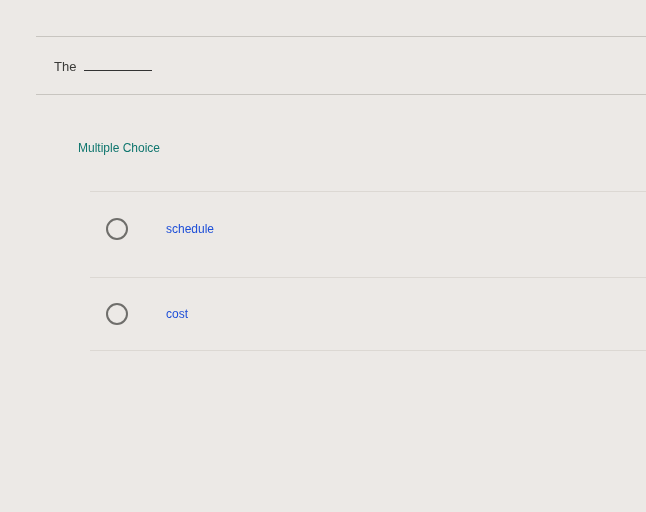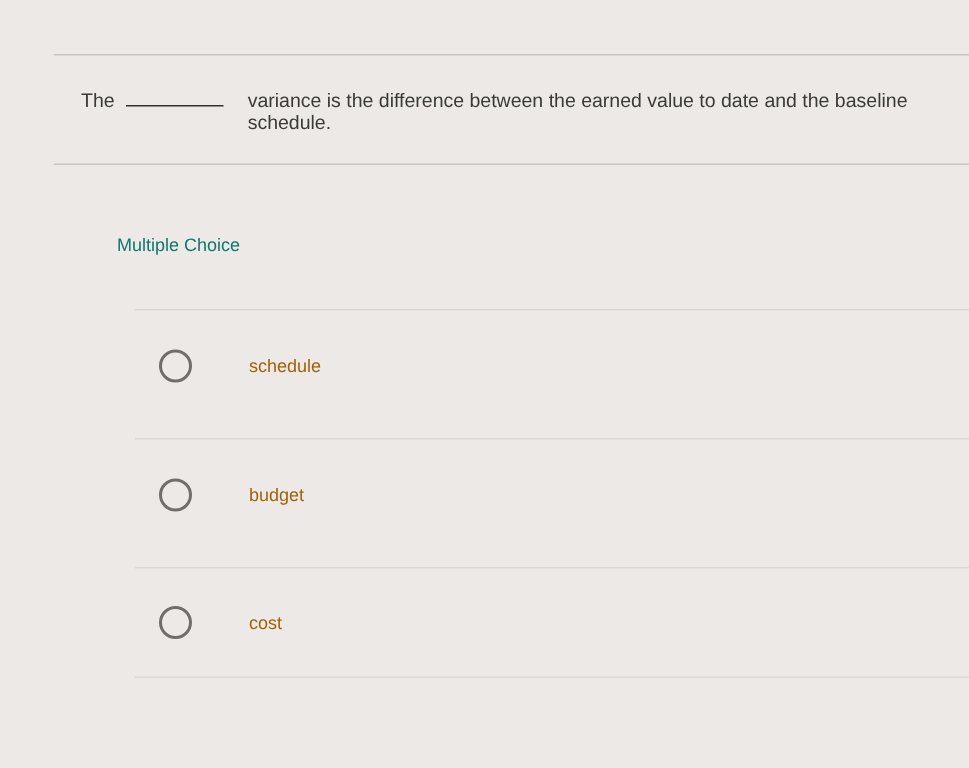--- a/index.html
+++ b/index.html
@@ -55,40 +55,35 @@
       height: 22px;
       border: 2px solid #6f6e6b;
       border-radius: 50%;
       margin-left: 16px;
       margin-right: 26px;
       background: transparent;
       flex-shrink: 0;
     }
     .option-label {
       font-size: 12px;
-      color: #a16207;
+      color: #1d4ed8;
     }
   </style>
 </head>
 <body>
 
 <div class="question-row">
   <span class="the-word">The</span>
   <span class="blank"></span>
-  <span>variance is the difference between the earned value to date and the baseline schedule.</span>
 </div>
 
 <div class="mc-label">Multiple Choice</div>
 
 <div class="options">
   <div class="option">
     <div class="radio"></div>
     <span class="option-label">schedule</span>
   </div>
   <div class="option">
     <div class="radio"></div>
-    <span class="option-label">budget</span>
-  </div>
-  <div class="option">
-    <div class="radio"></div>
     <span class="option-label">cost</span>
   </div>
 </div>
 
 </body></html>

